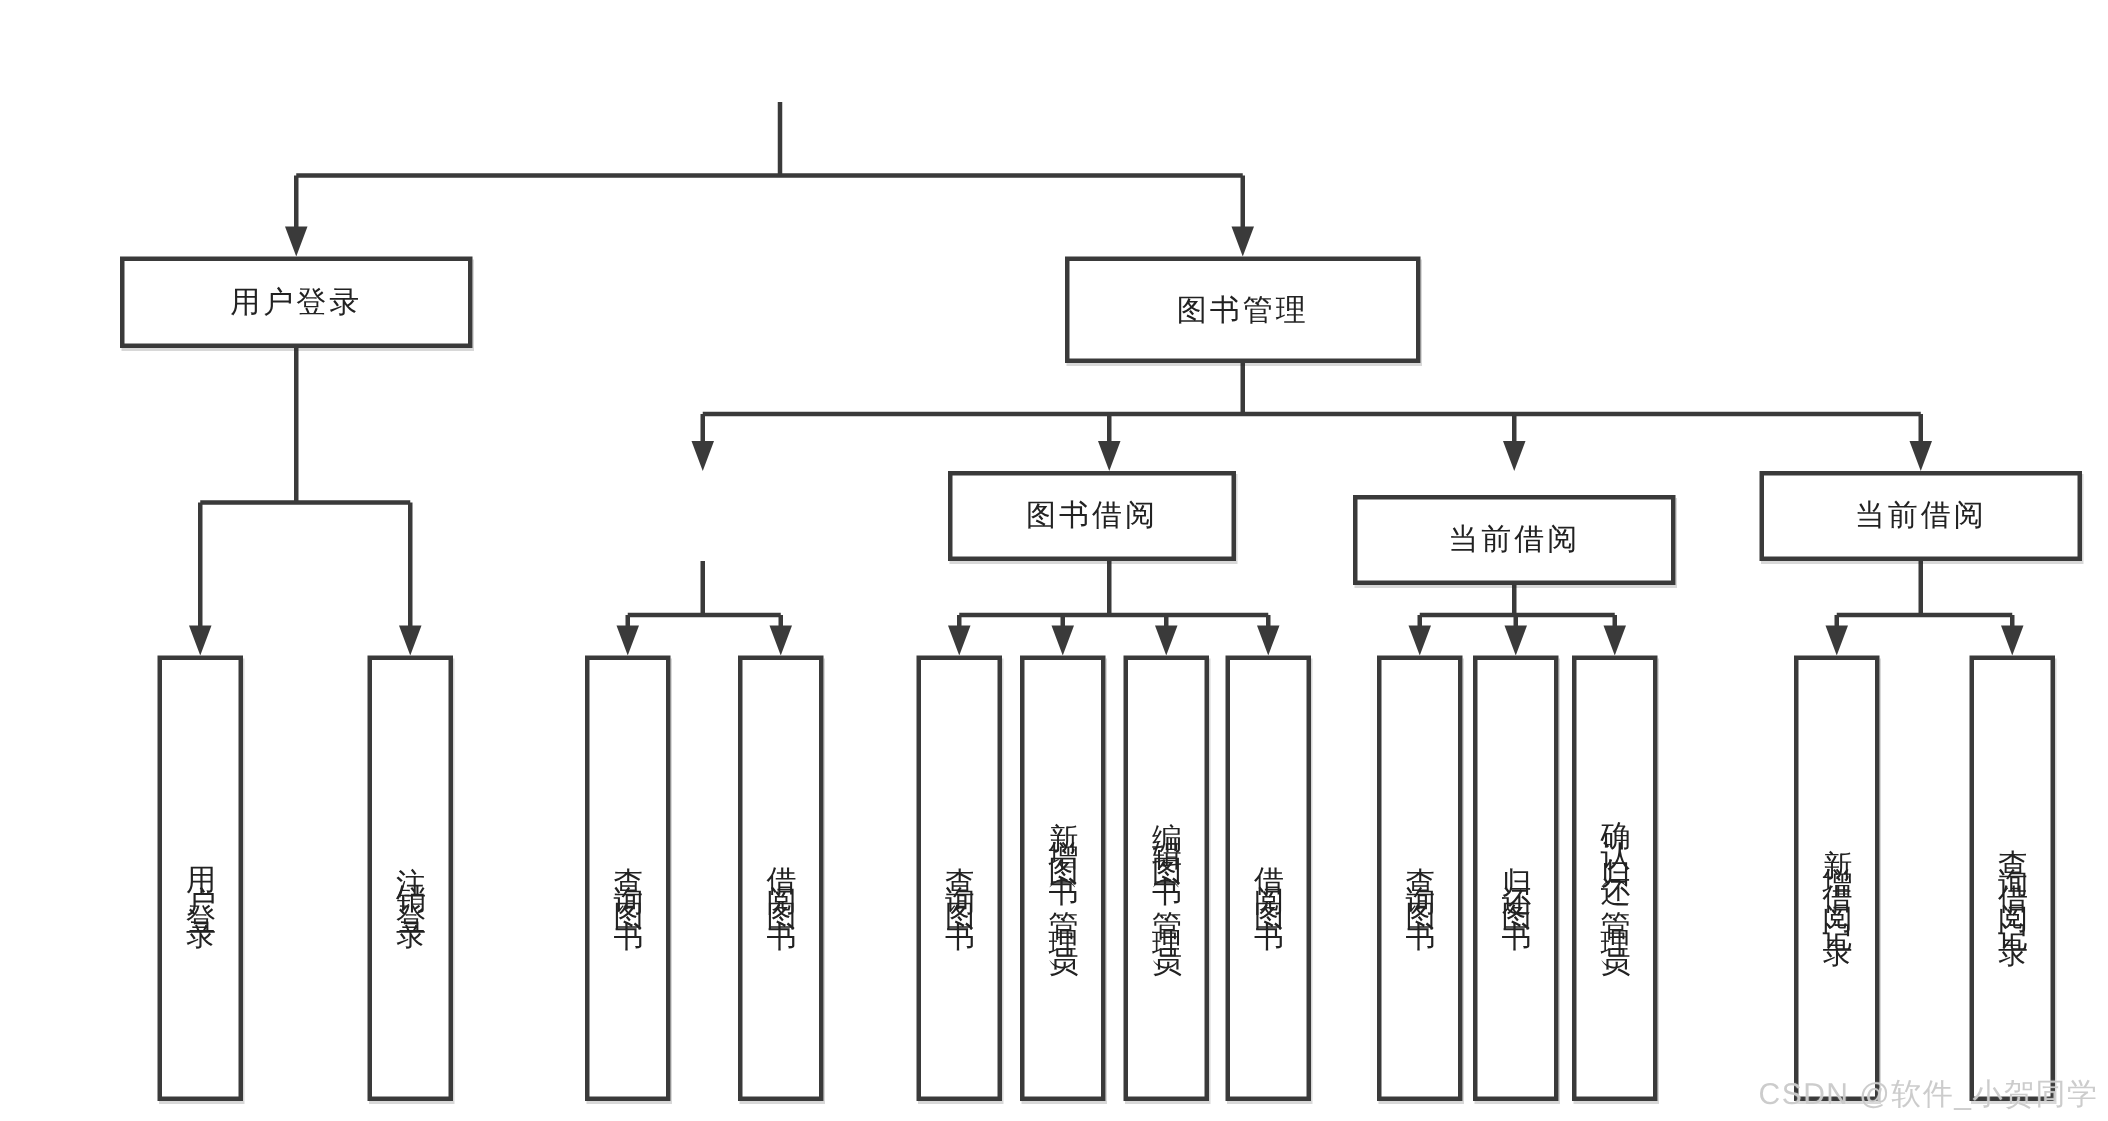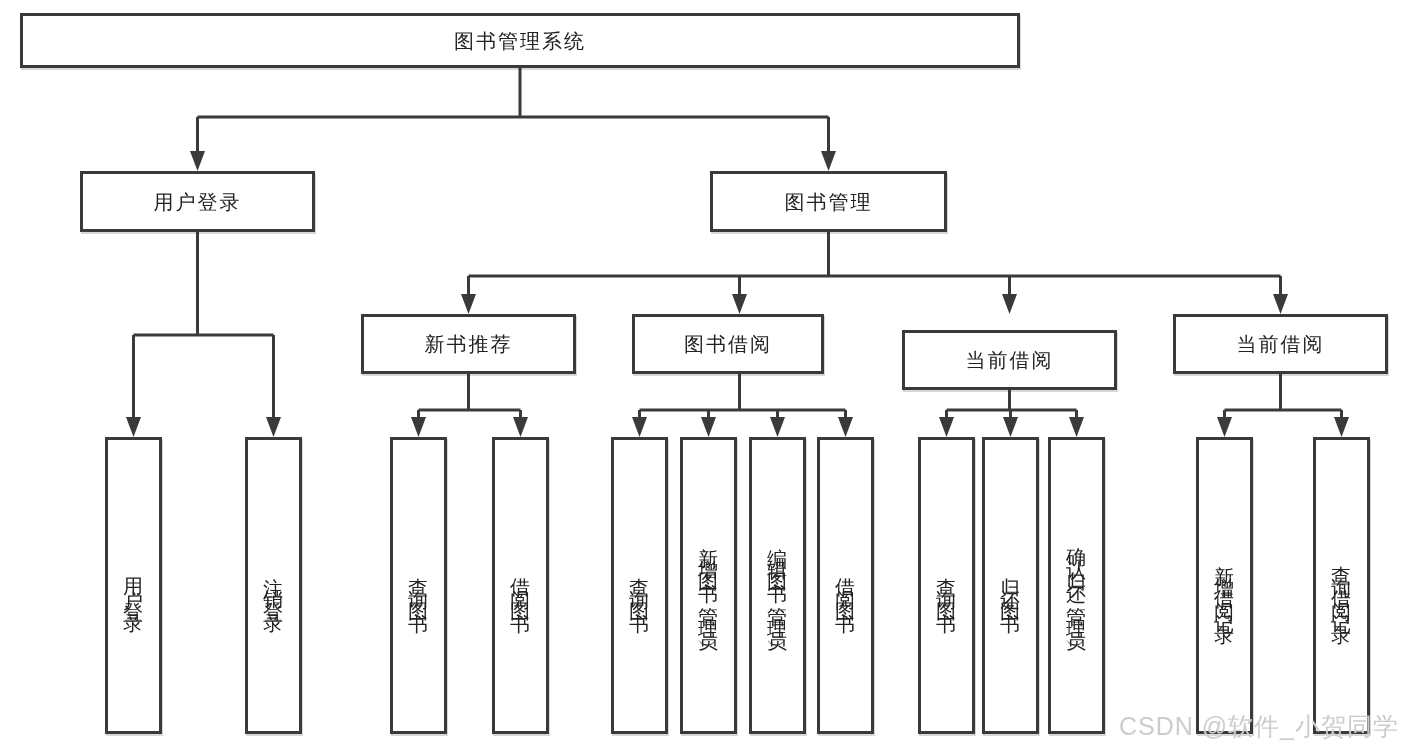--- a/index.html
+++ b/index.html
@@ -40,21 +40,21 @@
     text-orientation:mixed;
     letter-spacing:12px;
     white-space:normal;
     font-size:20px;
   }
   .watermark{
     position:absolute;
     right:6px;
     bottom:4px;
     z-index:5;
-    font-size:25px;
+    font-size:20px;
     letter-spacing:1px;
     color:rgba(201,201,201,0.95);
     text-shadow:0 0 1px rgba(255,255,255,0.6);
     pointer-events:none;
   }
 </style>
 </head>
 <body>
 
 <div class="canvas">
@@ -74,34 +74,28 @@
       M461 294 L476 294 L468.5 314 Z  M732 294 L747 294 L739.5 314 Z
       M1002 294 L1017 294 L1009.5 314 Z  M1273 294 L1288 294 L1280.5 314 Z
       M411 417 L426 417 L418.5 437 Z  M513 417 L528 417 L520.5 437 Z
       M632 417 L647 417 L639.5 437 Z  M701 417 L716 417 L708.5 437 Z
       M770 417 L785 417 L777.5 437 Z  M838 417 L853 417 L845.5 437 Z
       M939 417 L954 417 L946.5 437 Z  M1003 417 L1018 417 L1010.5 437 Z
       M1069 417 L1084 417 L1076.5 437 Z
       M1217 417 L1232 417 L1224.5 437 Z  M1334 417 L1349 417 L1341.5 437 Z"></path>
   </svg>
 
-  <div class="box" style="left:20px;top:13px;width:1000px;height:55px">
-    <span>图书管理系统</span>
-  </div>
 
   <div class="box" style="left:80px;top:171px;width:235px;height:61px">
     <span>用户登录</span>
   </div>
-  <div class="box" style="left:710px;top:171px;width:237px;height:61px">
+  <div class="box" style="left:710px;top:171px;width:237px;height:71px">
     <span>图书管理</span>
   </div>
 
-  <div class="box" style="left:361px;top:314px;width:215px;height:60px">
-    <span>新书推荐</span>
-  </div>
   <div class="box" style="left:632px;top:314px;width:192px;height:60px">
     <span>图书借阅</span>
   </div>
   <div class="box" style="left:902px;top:330px;width:215px;height:60px">
     <span>当前借阅</span>
   </div>
   <div class="box" style="left:1173px;top:314px;width:215px;height:60px">
     <span>当前借阅</span>
   </div>
 

